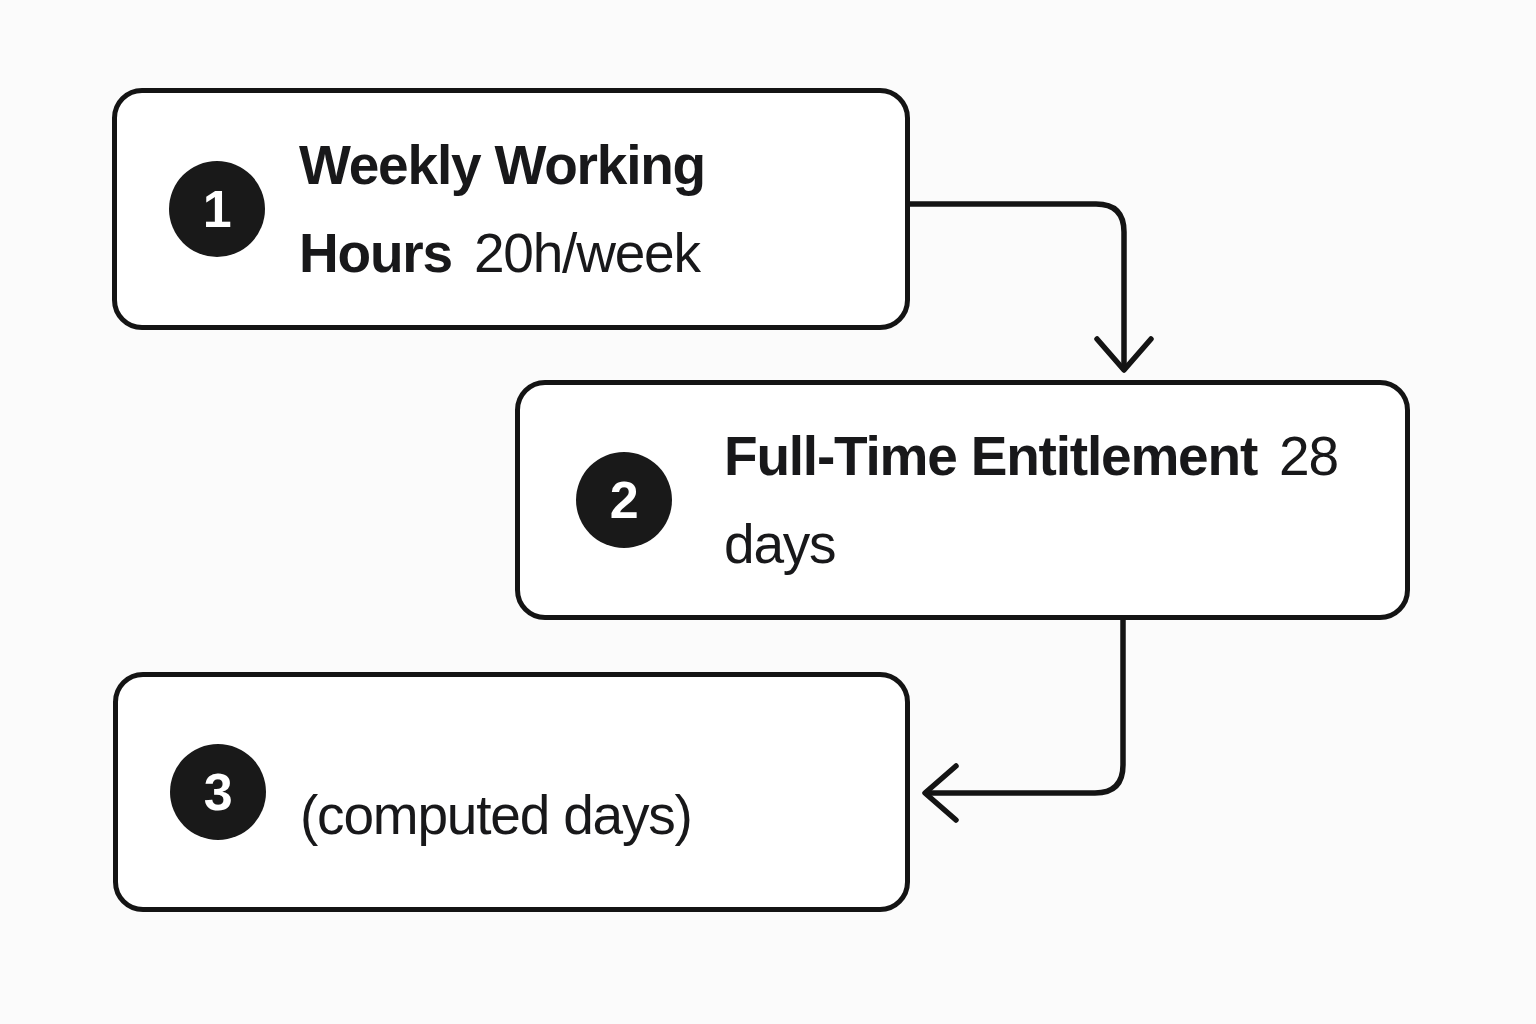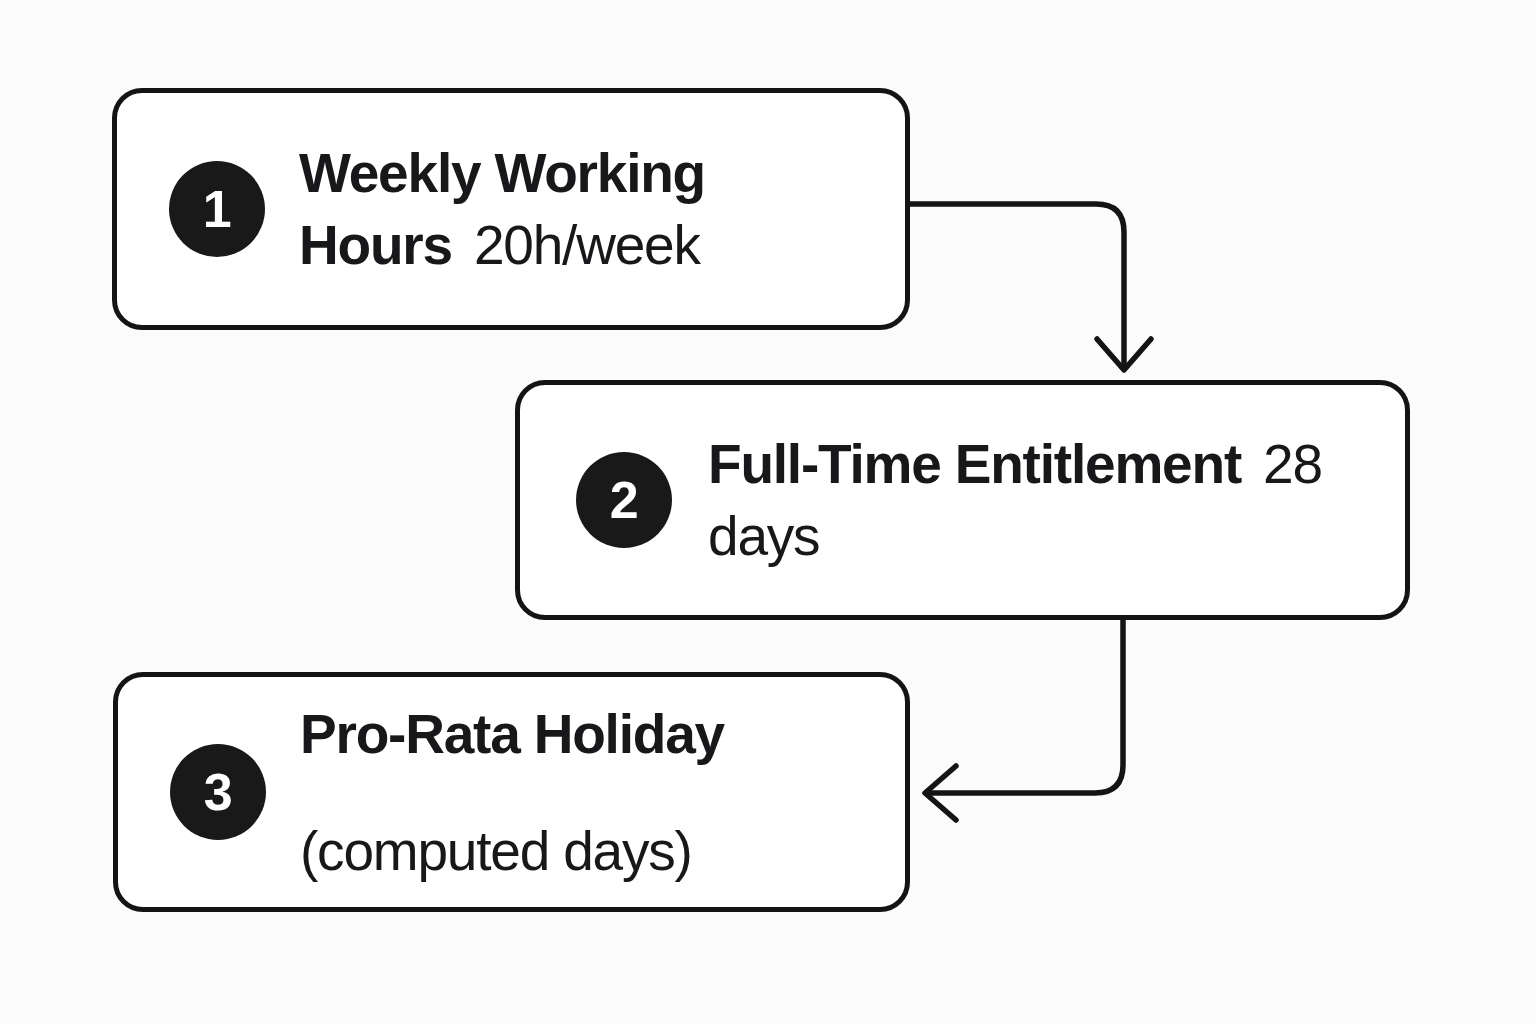--- a/index.html
+++ b/index.html
@@ -61,26 +61,26 @@
     line-height: 1;
     letter-spacing: -0.5px;
     user-select: none;
   }
 
   
   .step-text {
     margin-left: 34px;
     color: #18181a;
     font-size: 55px;
-    line-height: 72px;
+    line-height: 88px;
     letter-spacing: -1.2px;
     max-width: 560px;
   }
   .box2 .step-text {
-    margin-left: 36px;
+    margin-left: 52px;
     max-width: 700px;
   }
   .box3 .step-text {
     max-width: 570px;
   }
   .t-bold {
     font-weight: 700;
   }
   .t-reg {
     font-weight: 400;
@@ -122,17 +122,17 @@
   <div class="step-box box2">
     <div class="badge">2</div>
     <div class="step-text">
       <span class="t-bold">Full-Time Entitlement</span><span class="t-gap"></span><span class="t-reg">28 days</span>
     </div>
   </div>
 
   <div class="step-box box3">
     <div class="badge">3</div>
     <div class="step-text">
-      <span class="t-bold">Pro-Rata Holiday</span><span class="t-break t-reg">(computed days)</span>
+      <span class="t-break t-reg">(computed days)</span>
     </div>
   </div>
 
 </div>
 
 </body></html>

